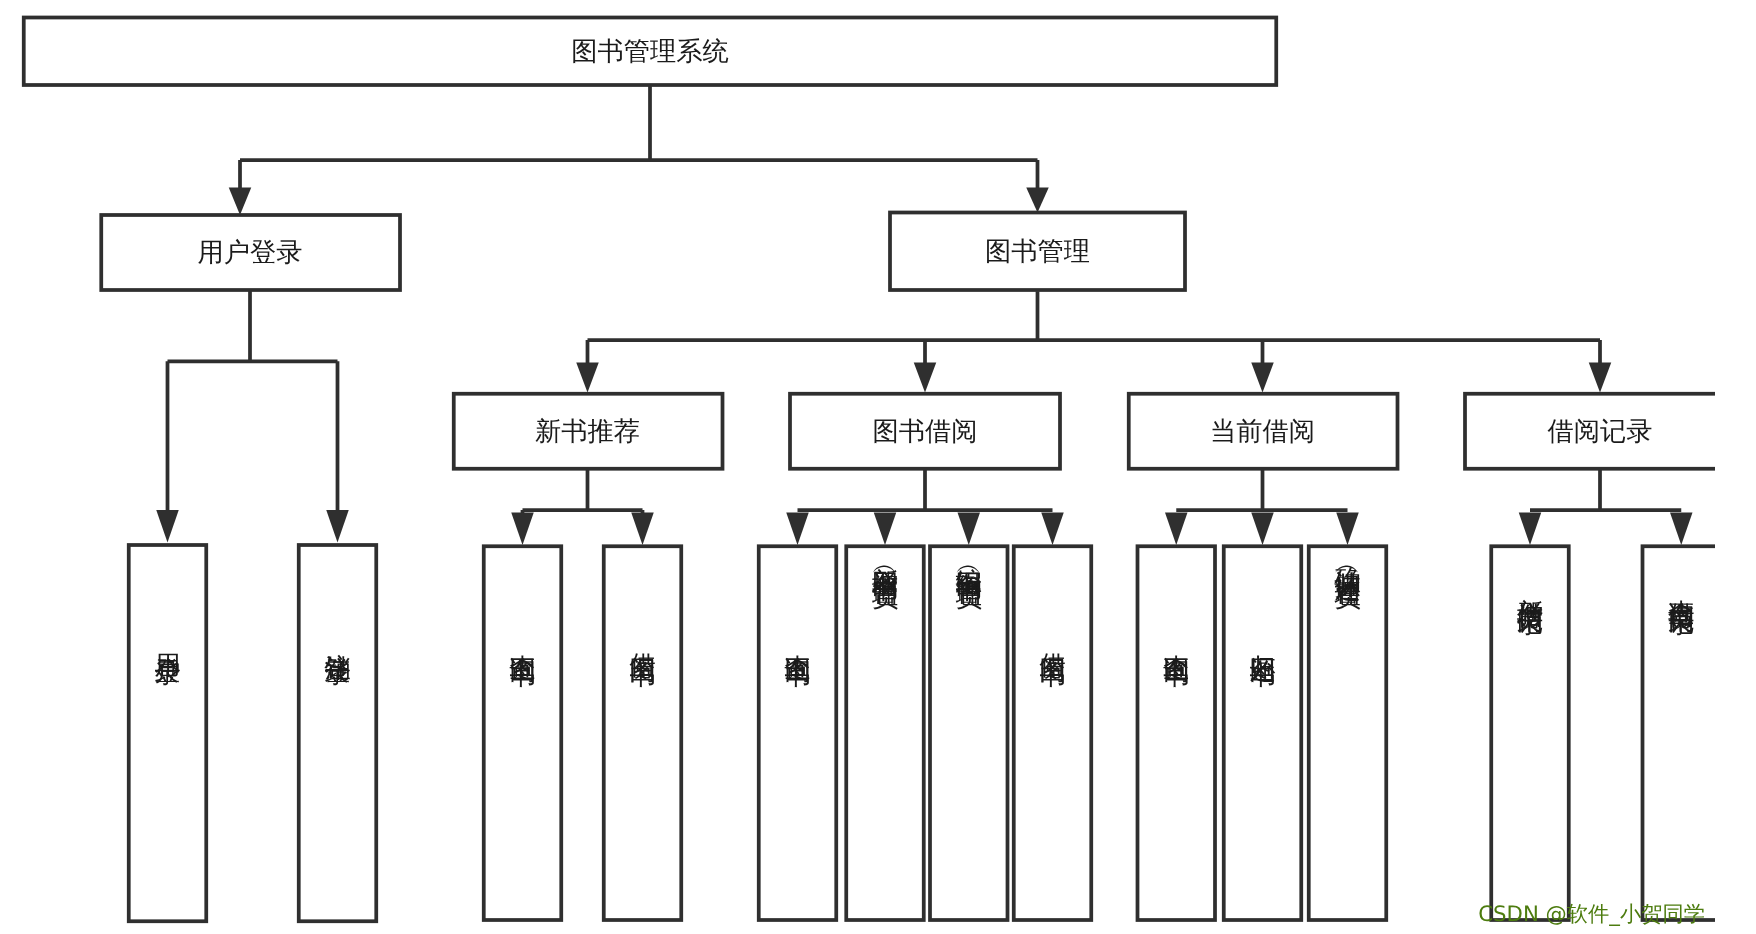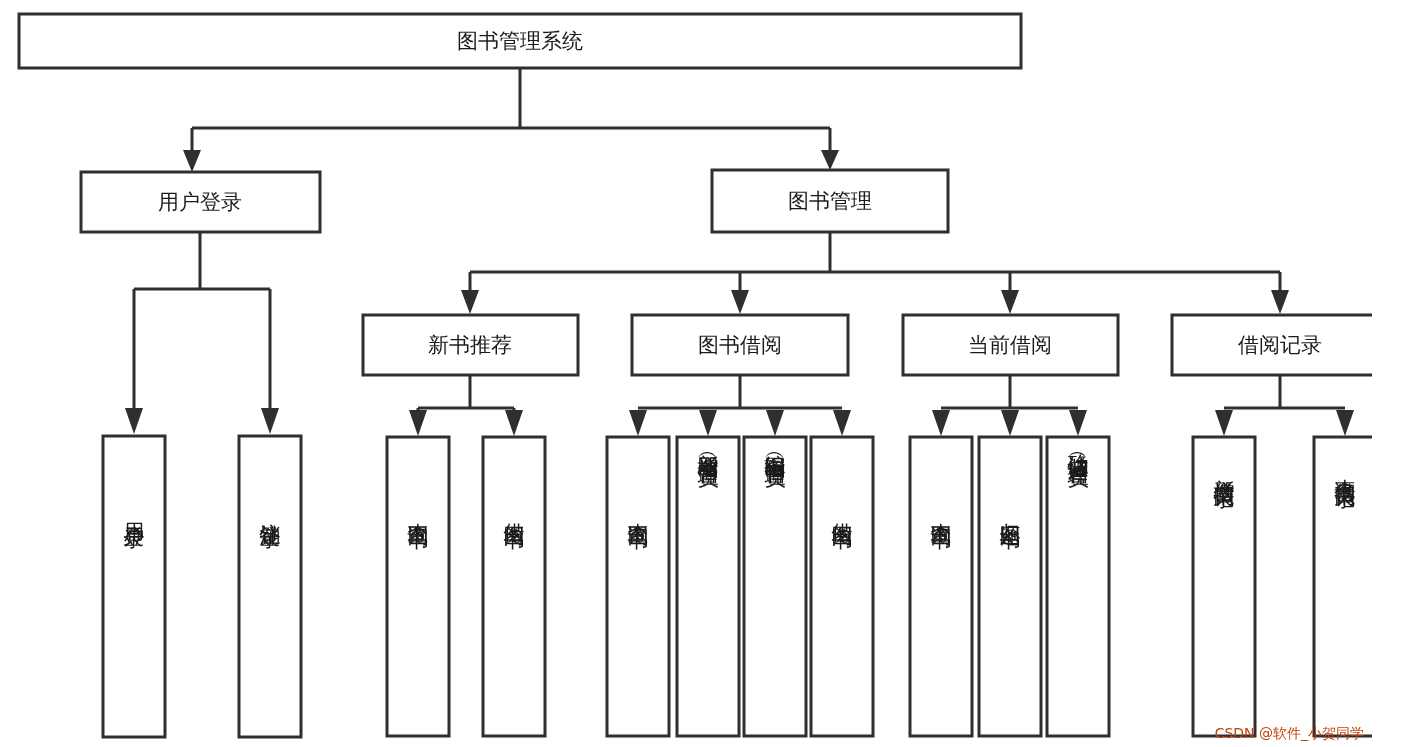--- a/index.html
+++ b/index.html
@@ -52,22 +52,22 @@
     font-size: 21px;
     text-anchor: middle;
     writing-mode: vertical-rl;
     letter-spacing: 2px;
   }
   .watermark-text {
     position: absolute;
     right: 8px;
     bottom: 4px;
     font-family: "DejaVu Sans", "Liberation Sans", sans-serif;
-    font-size: 14px;
-    color: #c2410c;
+    font-size: 17px;
+    color: #4d7c0f;
     white-space: nowrap;
     user-select: none;
   }
 </style>
 </head>
 <body>
 
 <div id="diagram-root">
 
   <svg class="diagram-canvas" viewBox="0 0 1405 747">

